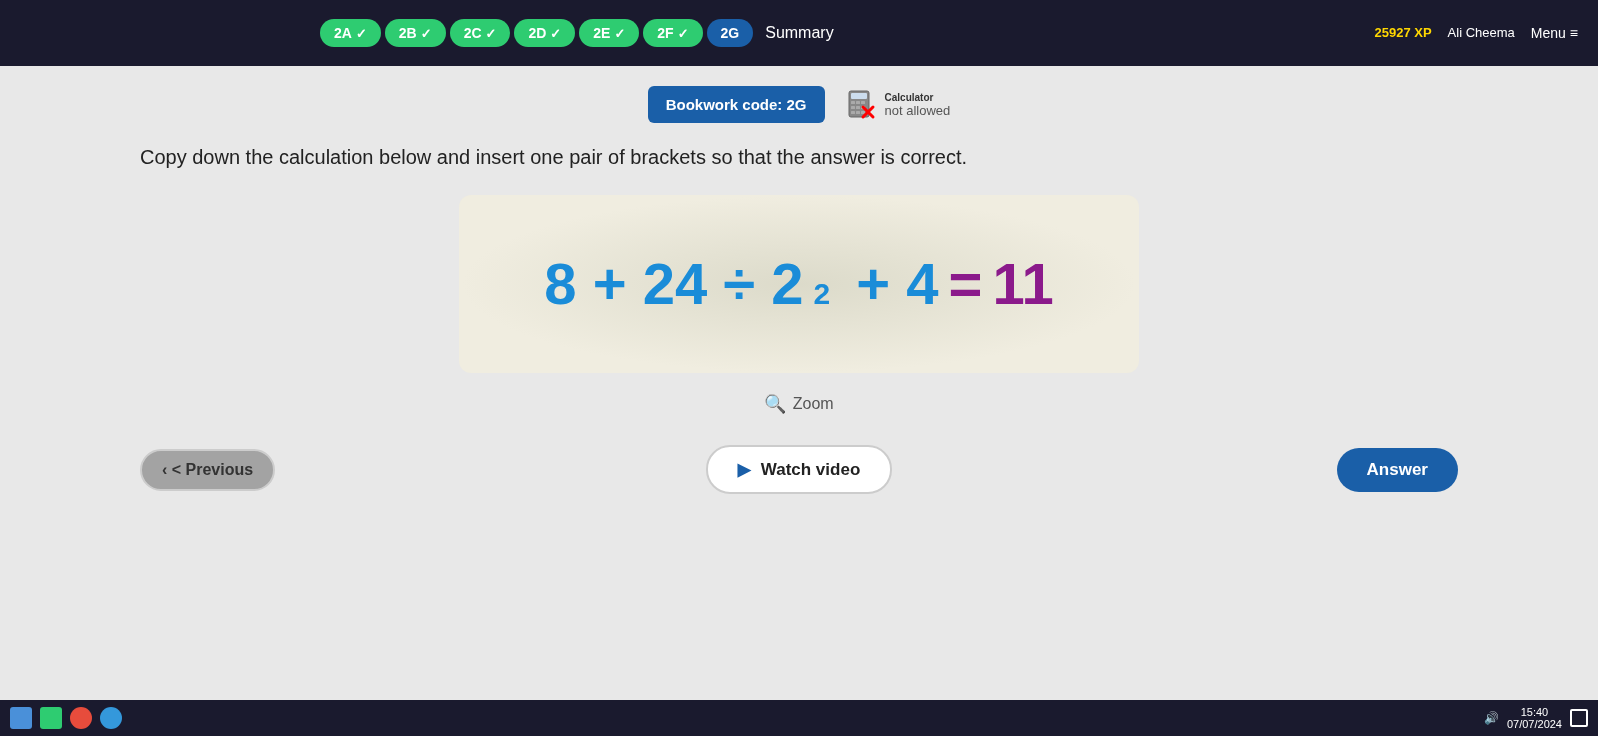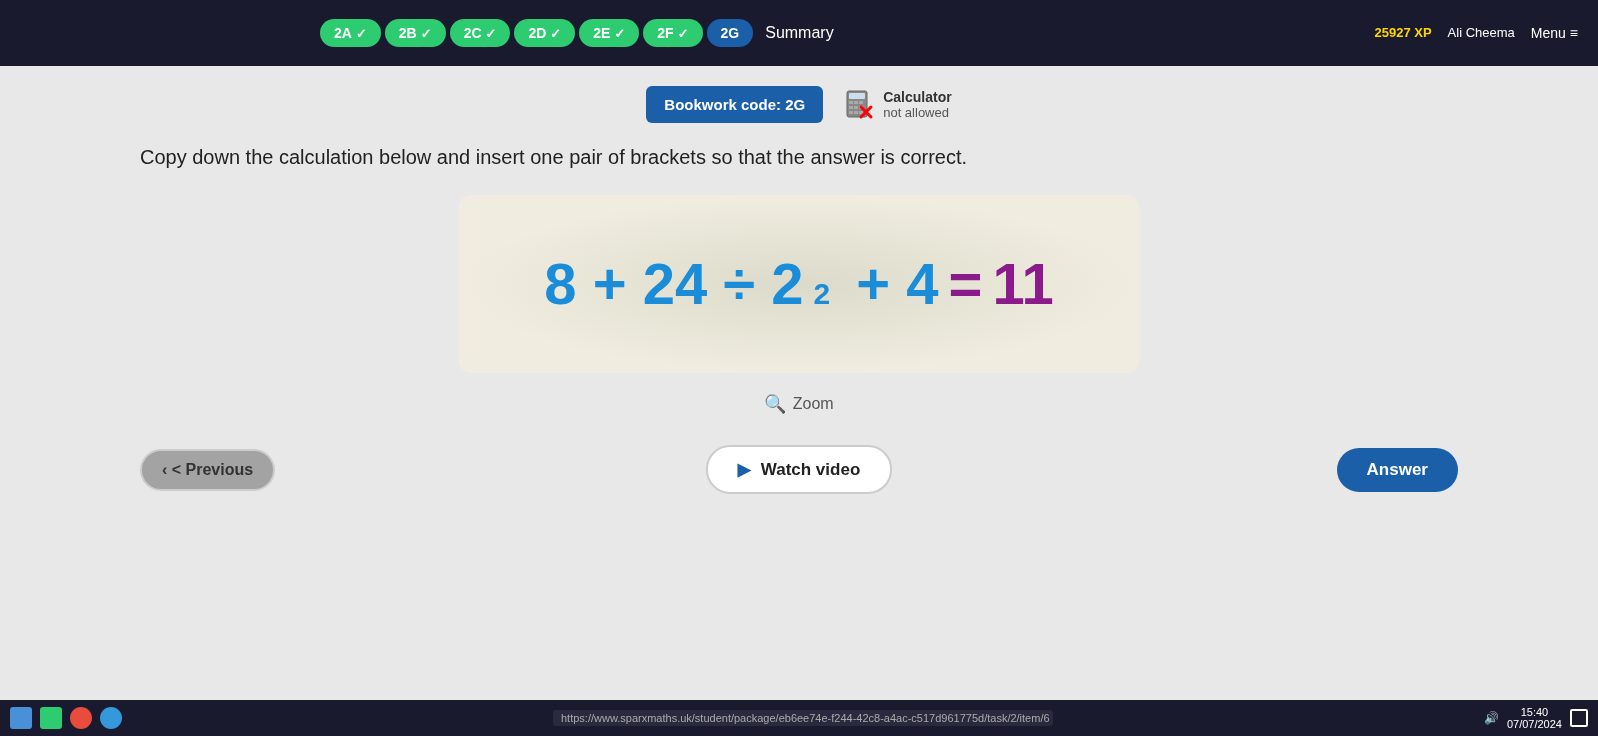--- a/index.html
+++ b/index.html
@@ -368,21 +368,21 @@
           <rect x="16" y="17" width="4" height="3" rx="0.5" fill="#aaa"></rect>
           <rect x="6" y="22" width="4" height="3" rx="0.5" fill="#aaa"></rect>
           <rect x="11" y="22" width="4" height="3" rx="0.5" fill="#aaa"></rect>
           <rect x="16" y="22" width="4" height="3" rx="0.5" fill="#aaa"></rect>
 
           <line x1="18" y1="18" x2="28" y2="28" stroke="red" stroke-width="3" stroke-linecap="round"></line>
           <line x1="28" y1="18" x2="18" y2="28" stroke="red" stroke-width="3" stroke-linecap="round"></line>
         </svg>
       </div>
       <div>
-        <div style="font-weight:bold;font-size:14px;">Calculator</div>
+        <div style="font-weight:bold;font-size:10px;">Calculator</div>
         <div style="font-size:13px;color:#555;">not allowed</div>
       </div>
     </div>
   </div>
 
   <p class="question-text">Copy down the calculation below and insert one pair of brackets so that the answer is correct.</p>
 
   <div class="math-box">
     <div class="math-expression">
       <span>8 + 24 ÷ 2</span>
@@ -415,23 +415,20 @@
   </div>
 
 </div>
 
 <div class="taskbar">
   <div class="taskbar-left">
     <div style="width:22px;height:22px;background:#4a90d9;border-radius:3px;"></div>
     <div style="width:22px;height:22px;background:#2ecc71;border-radius:3px;"></div>
     <div style="width:22px;height:22px;background:#e74c3c;border-radius:50%;"></div>
     <div style="width:22px;height:22px;background:#3498db;border-radius:50%;"></div>
-  </div>
-  <div class="url-bar">
-    <span>https://www.sparxmaths.uk/student/package/eb6ee74e-f244-42c8-a4ac-c517d961775d/task/2/item/6</span>
   </div>
   <div class="taskbar-right">
     <div class="system-icons">
       <span>🔊</span>
     </div>
     <div class="clock">
       <div>15:40</div>
       <div>07/07/2024</div>
     </div>
     <div style="width:18px;height:18px;border:2px solid white;border-radius:2px;"></div>

